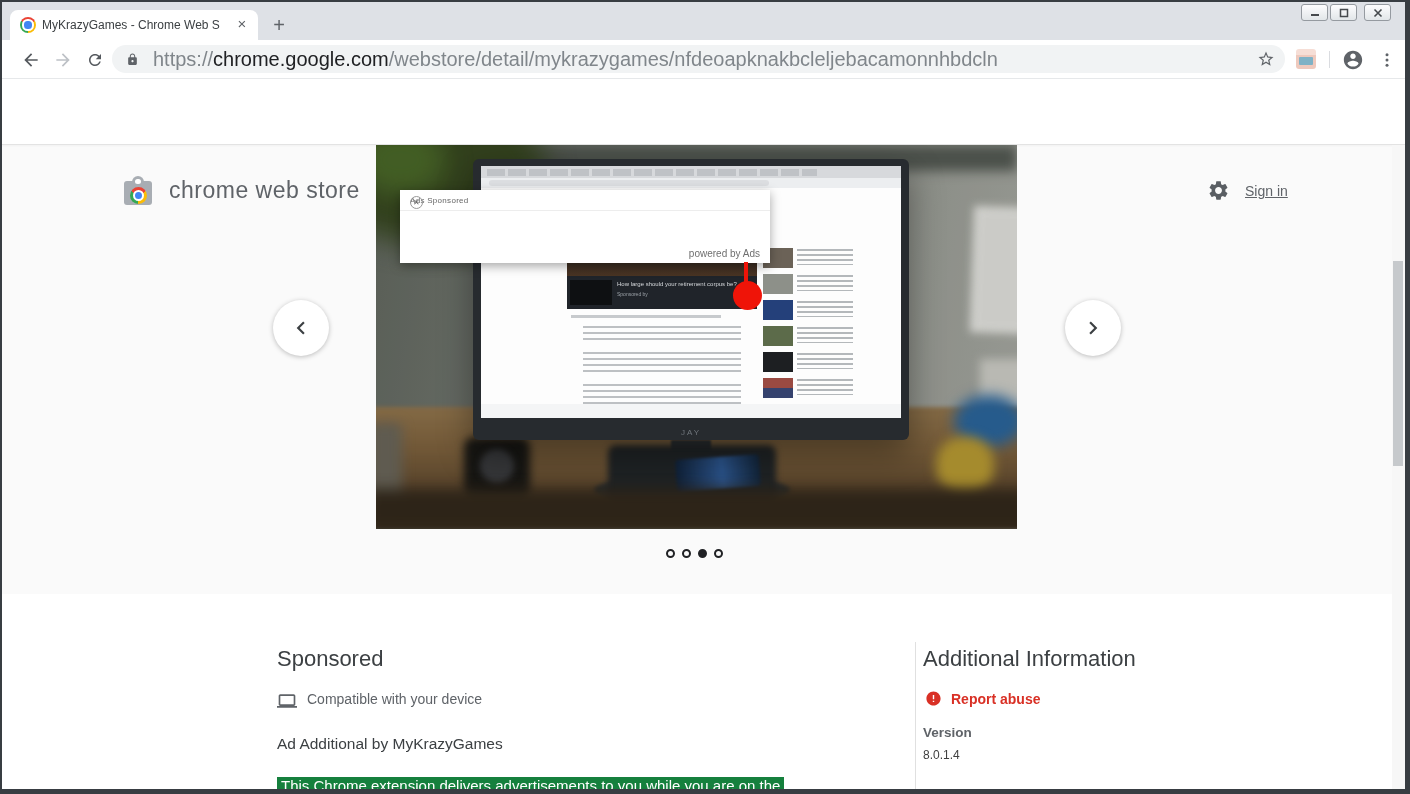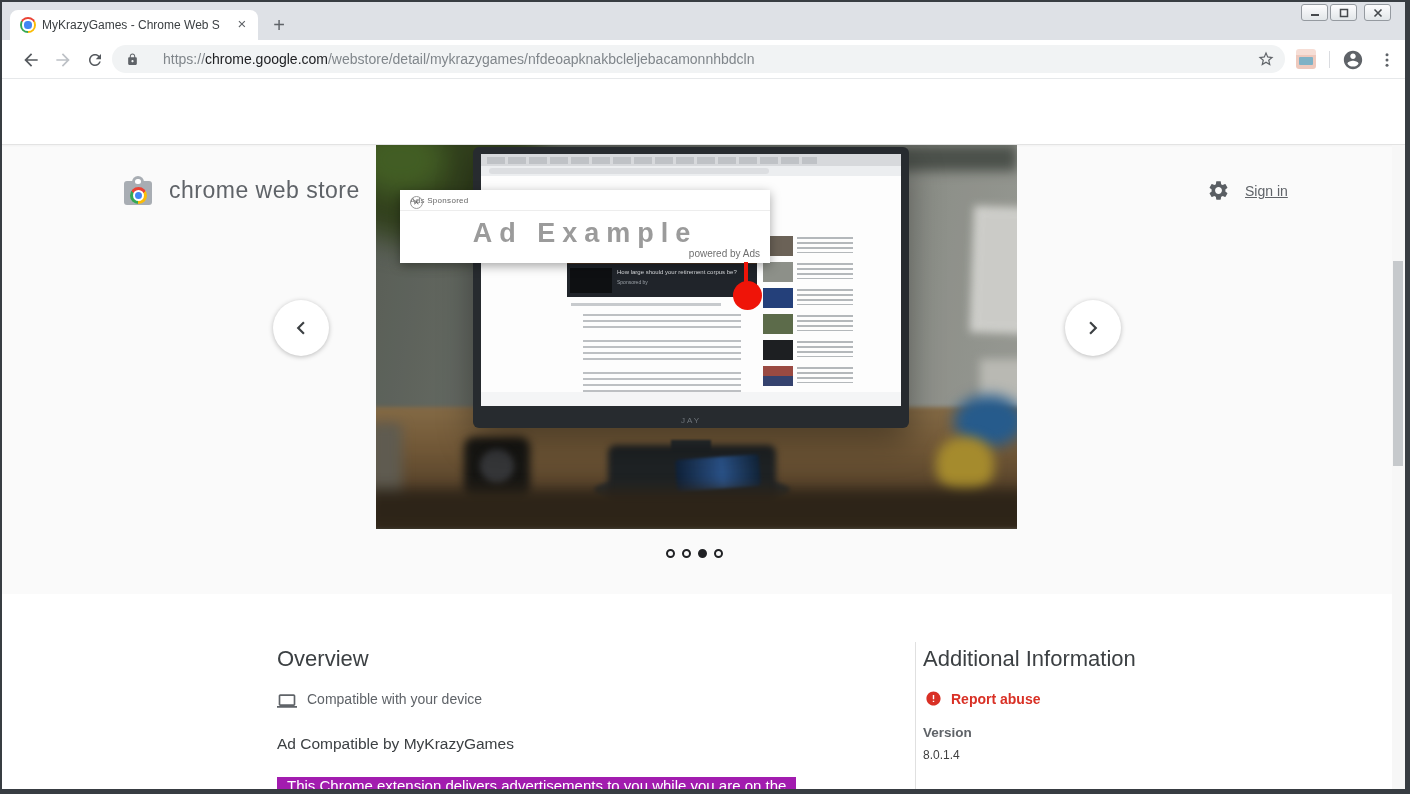--- a/index.html
+++ b/index.html
@@ -25,21 +25,21 @@
   .winbtns{position:absolute;right:14px;top:2px;display:flex;gap:2px;}
   .winbtn{width:27px;height:17px;background:linear-gradient(#fdfdfe,#e2e6e9);
     border:1px solid #959aa0;border-radius:3px;display:flex;align-items:center;justify-content:center;box-sizing:border-box;}
   .winbtn.close{margin-left:5px;}
 
   
   .toolbar{left:2px;top:40px;width:1403px;height:39px;background:#fff;border-bottom:1px solid #e6e8ea;box-sizing:border-box;}
   .navic{position:absolute;top:9px;width:22px;height:22px;display:flex;align-items:center;justify-content:center;}
   .omnibox{position:absolute;left:110px;top:5px;width:1173px;height:28px;border-radius:14px;background:#f1f3f4;
     display:flex;align-items:center;padding:0 10px 0 14px;box-sizing:border-box;}
-  .url{font-size:14px;color:#80868b;margin-left:24px;white-space:nowrap;overflow:hidden;flex:1;}
+  .url{font-size:20px;color:#80868b;margin-left:14px;white-space:nowrap;overflow:hidden;flex:1;}
   .url b{color:#202124;font-weight:400;}
   .ext-icon{position:absolute;left:1294px;top:9px;width:20px;height:20px;border-radius:3px;overflow:hidden;
     background:linear-gradient(#f6ded6 0 30%,#eec9bd 30% 100%);}
   .ext-icon i{position:absolute;left:3px;top:8px;width:14px;height:8px;background:#7fb2c6;display:block;border-radius:1px;}
   .tb-sep{position:absolute;left:1327px;top:11px;width:1px;height:17px;background:#dadce0;}
 
   
   .storehead{left:2px;top:79px;width:1403px;height:66px;background:#fff;
     border-bottom:1px solid #e3e3e3;box-shadow:0 1px 2px rgba(0,0,0,.04);box-sizing:border-box;z-index:5;}
   .cws-logo{position:absolute;left:122px;top:97px;width:30px;height:30px;}
@@ -78,21 +78,21 @@
   .camera{left:88px;top:292px;width:66px;height:62px;background:#181614;border-radius:10px;filter:blur(4px);}
   .cam-lens{left:104px;top:304px;width:34px;height:34px;background:#3c3c40;border-radius:50%;filter:blur(3px);}
   .dock{left:232px;top:300px;width:168px;height:58px;background:#212428;border-radius:8px;filter:blur(3px);}
   .phone{left:300px;top:312px;width:84px;height:32px;background:linear-gradient(90deg,#10233f,#2f5d9e 55%,#12263f);
     border-radius:4px;filter:blur(1.5px);transform:rotate(-4deg);}
   .figure-y{left:560px;top:292px;width:58px;height:56px;background:#c2a133;border-radius:45%;filter:blur(6px);}
   .figure-b{left:578px;top:250px;width:70px;height:52px;background:#2a68a4;border-radius:50%;filter:blur(7px);}
   .dim{left:0;top:0;width:641px;height:384px;background:rgba(20,22,20,.16);}
 
   
-  .monitor{left:97px;top:2px;width:436px;height:281px;background:#272b2f;border-radius:6px;
+  .monitor{left:97px;top:14px;width:436px;height:281px;background:#272b2f;border-radius:6px;
     box-shadow:0 14px 34px rgba(0,0,0,.38);}
   .screen{position:absolute;left:8px;top:7px;width:420px;height:252px;background:#f4f5f6;overflow:hidden;}
   .brand{position:absolute;left:0;right:0;bottom:3px;text-align:center;font-size:8px;color:#70767c;letter-spacing:2px;}
   .stand{left:295px;top:295px;width:40px;height:46px;background:#2e3337;filter:blur(1px);}
   .standbase{left:218px;top:330px;width:196px;height:30px;background:#2a2f33;border-radius:50%;filter:blur(2px);}
 
   
   .mtabs{position:absolute;left:0;top:0;width:420px;height:12px;background:#d7d9dc;}
   .mtabs i{position:absolute;left:6px;top:3px;width:330px;height:7px;display:block;
     background:repeating-linear-gradient(90deg,#bfc2c6 0 18px,#d7d9dc 18px 21px);}
@@ -125,21 +125,21 @@
   .ad-foot{position:absolute;right:10px;bottom:4px;font-size:10px;color:#6f6f6f;}
   .pin-stem{left:368px;top:117px;width:4px;height:23px;background:#ef1408;z-index:6;}
   .pin-ball{left:357px;top:136px;width:29px;height:29px;border-radius:50%;background:#ef1408;z-index:6;}
 
   
   .details{left:2px;top:594px;width:1403px;height:195px;background:#fff;}
   .ov-title,.ai-title{position:absolute;font-size:22px;color:#3c4043;}
   .compat{position:absolute;left:275px;top:97px;display:flex;align-items:flex-start;gap:10px;color:#5f6368;font-size:14px;}
   .byline{position:absolute;left:275px;top:141px;font-size:15.5px;color:#3c4043;}
   .sel-line{position:absolute;left:275px;top:183px;font-size:15px;line-height:17px;color:#fff;
-    background:#a21caf;padding:0 10px;white-space:nowrap;}
+    background:#15803d;padding:0 4px;white-space:nowrap;}
   .vsep{position:absolute;left:913px;top:48px;width:1px;height:147px;background:#e0e0e0;}
   .report{position:absolute;left:923px;top:96px;display:flex;align-items:center;gap:9px;
     color:#d93025;font-size:14px;font-weight:bold;}
   .ver-label{position:absolute;left:921px;top:131px;font-size:13.5px;font-weight:bold;color:#5f6368;}
   .ver-value{position:absolute;left:921px;top:154px;font-size:12px;color:#404040;}
 
   
   .sb-track{position:absolute;left:1392px;top:145px;width:13px;height:644px;background:#f7f7f7;z-index:50;}
   .sb-thumb{position:absolute;left:1px;top:116px;width:10px;height:205px;background:#c6c9cc;}
 </style>
@@ -306,21 +306,20 @@
           </div>
         </div>
         <div class="brand">JAY</div>
       </div>
 
       <div class="ph adbox">
         <div class="ad-head">
           <span>Ads Sponsored</span>
           <span class="ad-close">✕</span>
         </div>
-        <div class="ad-title">Ad Example</div>
         <div class="ad-foot">powered by Ads</div>
       </div>
       <div class="ph pin-stem"></div>
       <div class="ph pin-ball"></div>
     </div>
 
     <div class="arrow" style="left:271px;top:155px;">
       <svg width="26" height="26" viewBox="0 0 24 24">
           <path fill="#3c4043" d="M15.41 7.41L14 6l-6 6 6 6 1.41-1.41L10.83 12z"></path>
         </svg>
@@ -332,28 +331,28 @@
     </div>
     <div id="dots">
         <span class="dot"></span>
         <span class="dot"></span>
         <span class="dot on"></span>
         <span class="dot"></span>
       </div>
   </div>
 
   <div class="abs details">
-    <div class="ov-title" style="left:275px;top:52px;">Overview</div>
+    <div class="ov-title" style="left:275px;top:52px;">Sponsored</div>
     <div class="compat">
       <svg width="20" height="20" viewBox="0 0 24 24">
           <path fill="#5f6368" d="M20 18c1.1 0 2-.9 2-2V6c0-1.1-.9-2-2-2H4c-1.1 0-2 .9-2 2v10c0 1.1.9 2 2 2H0v2h24v-2h-4zM4 6h16v10H4V6z"></path>
         </svg>
       <span>Compatible with your device</span>
     </div>
-    <div class="byline">Ad Compatible by MyKrazyGames</div>
+    <div class="byline">Ad Additional by MyKrazyGames</div>
     <div class="sel-line">This Chrome extension delivers advertisements to you while you are on the</div>
 
     <div class="vsep"></div>
 
     <div class="ai-title" style="left:921px;top:52px;">Additional Information</div>
     <div class="report">
       <svg width="17" height="17" viewBox="0 0 24 24">
           <path fill="#d93025" d="M12 2C6.48 2 2 6.48 2 12s4.48 10 10 10 10-4.48 10-10S17.52 2 12 2zm1 15h-2v-2h2v2zm0-4h-2V7h2v6z"></path>
         </svg>
       <span>Report abuse</span>

